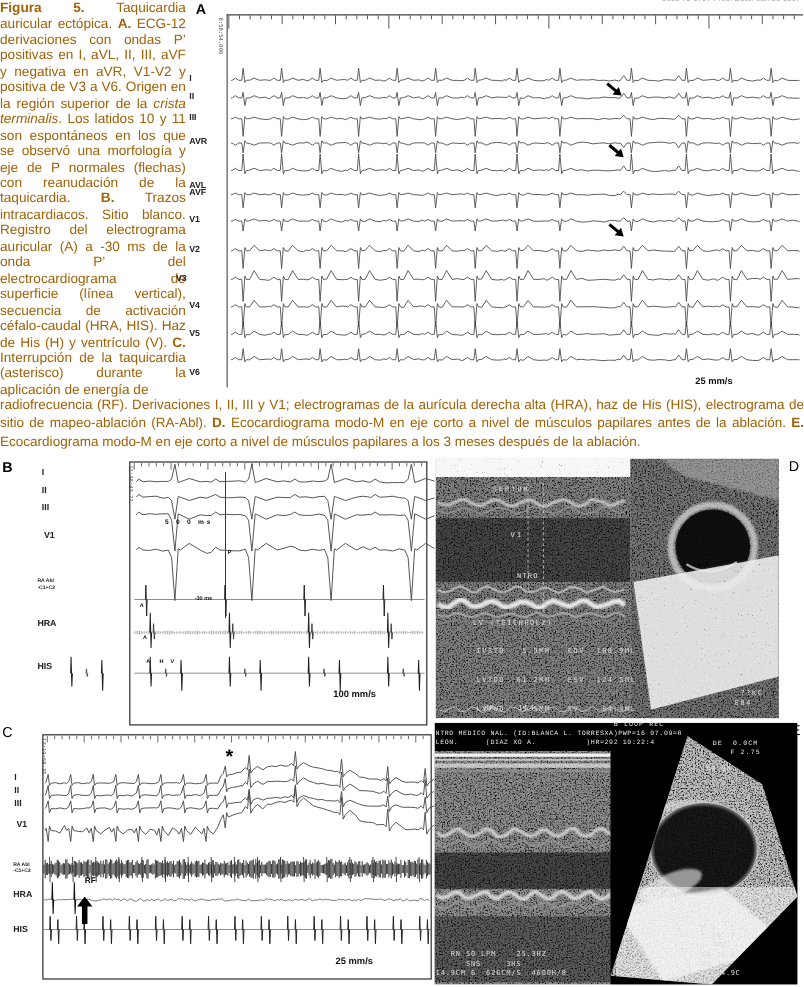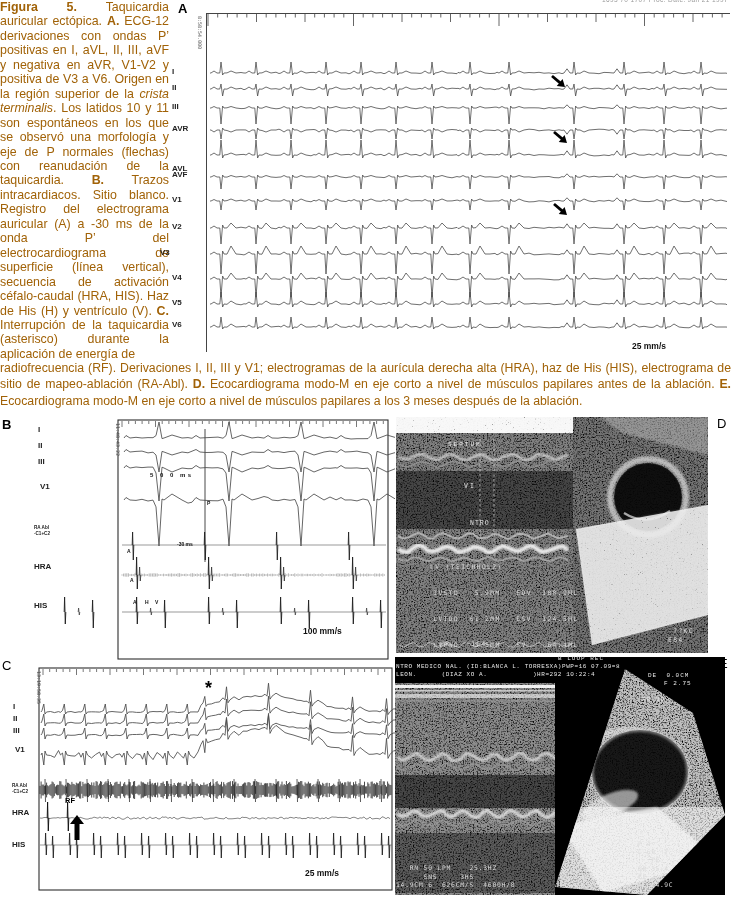--- a/index.html
+++ b/index.html
@@ -10,21 +10,21 @@
   .cap-col{left:0;top:0;width:169px;height:362px;font-size:12.4px;line-height:14.45px;}
   .cap-full{left:0;top:360px;width:731px;height:54px;font-size:12.3px;line-height:16.4px;}
   .plabel{font-size:13px;font-weight:bold;color:#000;}
   .lead{font-size:8px;font-weight:bold;color:#222;width:34px;}
   .lead-sm{font-size:4.6px;font-weight:bold;color:#222;width:34px;letter-spacing:0;}
   .speed{font-size:8.5px;font-weight:bold;color:#111;}
   .ann{font-size:5px;font-weight:bold;color:#111;}
   .hdrA{left:468px;top:-4px;width:260px;text-align:right;font-size:6.5px;color:#9a9a9a;letter-spacing:.4px;}
   .tc{font-size:5px;color:#555;font-family:"DejaVu Sans Mono",monospace;transform-origin:0 0;transform:rotate(90deg);white-space:nowrap;}
   .ast{font-size:18px;font-weight:bold;color:#000;}
-  .rf{font-size:7.5px;font-weight:bold;color:#000;}
+  .rf{font-size:7.5px;font-weight:bold;color:#000;margin-left:12px;}
   .et{color:#e6e6e6;font-family:Liberation Mono, monospace;font-size:6.5px;letter-spacing:1px;white-space:pre;}
   .etp{color:#dcdcdc;font-family:"DejaVu Sans Mono",monospace;font-size:6.3px;letter-spacing:1.4px;white-space:pre;line-height:8.7px;}
   .meas div{height:8.6px;}
   svg{position:absolute;}
 </style>
 </head>
 <body>
 
 <div id="shot">
 
@@ -67,21 +67,21 @@
   <div class="abs lead" style="left:172px;top:83px">II</div>
   <div class="abs lead" style="left:172px;top:102px">III</div>
   <div class="abs lead" style="left:172px;top:124px">AVR</div>
   <div class="abs lead" style="left:172px;top:164px">AVL</div>
   <div class="abs lead" style="left:172px;top:170px">AVF</div>
   <div class="abs lead" style="left:172px;top:195px">V1</div>
   <div class="abs lead" style="left:172px;top:222px">V2</div>
   <div class="abs lead" style="left:160px;top:248px">V3</div>
   <div class="abs lead" style="left:172px;top:273px">V4</div>
   <div class="abs lead" style="left:172px;top:298px">V5</div>
-  <div class="abs lead" style="left:172px;top:320px">V6</div>
+  <div class="abs lead" style="left:172px;top:334px">V6</div>
   <div class="abs speed" style="left:632px;top:341px">25 mm/s</div>
 
   <div class="abs plabel" style="left:2px;top:417px">B</div>
   <div class="abs tc" style="left:121px;top:423px">11:48:43.22</div>
   <svg id="svgB" style="left:0;top:415px" width="395" height="245" viewBox="0 0 395 245">
       <rect x="118" y="5" width="270" height="239" fill="none" stroke="#2e2e2e" stroke-width="1.1"></rect>
       <path d="M122.0 6 L122.0 12 M128.7 6 L128.7 9 M135.4 6 L135.4 9 M142.1 6 L142.1 9 M148.8 6 L148.8 9 M155.5 6 L155.5 12 M162.2 6 L162.2 9 M168.9 6 L168.9 9 M175.6 6 L175.6 9 M182.3 6 L182.3 9 M189.0 6 L189.0 12 M195.7 6 L195.7 9 M202.4 6 L202.4 9 M209.1 6 L209.1 9 M215.8 6 L215.8 9 M222.5 6 L222.5 12 M229.2 6 L229.2 9 M235.9 6 L235.9 9 M242.6 6 L242.6 9 M249.3 6 L249.3 9 M256.0 6 L256.0 12 M262.7 6 L262.7 9 M269.4 6 L269.4 9 M276.1 6 L276.1 9 M282.8 6 L282.8 9 M289.5 6 L289.5 12 M296.2 6 L296.2 9 M302.9 6 L302.9 9 M309.6 6 L309.6 9 M316.3 6 L316.3 9 M323.0 6 L323.0 12 M329.7 6 L329.7 9 M336.4 6 L336.4 9 M343.1 6 L343.1 9 M349.8 6 L349.8 9 M356.5 6 L356.5 12 M363.2 6 L363.2 9 M369.9 6 L369.9 9 M376.6 6 L376.6 9 M383.3 6 L383.3 9 " stroke="#555" stroke-width="0.8" fill="none" opacity="1"></path>
       <path d="M205 14 L205 147" stroke="#333" stroke-width="0.9" fill="none" opacity="1"></path>
       <path d="M124 23 L126.0 20.5 L130.0 23.0 L136.0 22.3 L142.0 23.0 L148.0 22.6 L153.0 22.7 L156.0 20.6 L159.0 7.0 L162.0 23.6 L164.0 23.0 L172.0 20.0 L182.0 23.0 L188.0 22.6 L192.0 23.3 L196.0 20.5 L200.0 23.0 L206.0 22.7 L212.0 22.4 L218.0 22.1 L223.0 23.2 L226.0 20.6 L229.0 7.0 L232.0 23.6 L234.0 23.0 L242.0 20.0 L252.0 23.0 L258.0 22.2 L264.0 23.1 L268.0 20.5 L272.0 23.0 L278.0 23.2 L284.0 22.3 L290.0 22.9 L295.0 22.3 L298.0 20.6 L301.0 7.0 L304.0 23.6 L306.0 23.0 L314.0 20.0 L324.0 23.0 L330.0 22.1 L336.0 23.5 L337.0 23.3 L341.0 20.5 L345.0 23.0 L351.0 24.0 L357.0 23.7 L363.0 23.7 L368.0 23.6 L371.0 20.6 L374.0 7.0 L377.0 23.6 L379.0 23.0 L387.0 20.0 L397.0 23.0" stroke="#4a4a4a" stroke-width="0.85" fill="none" opacity="1"></path>
       <path d="M124 37 L126.0 34.5 L130.0 37.0 L136.0 36.4 L142.0 36.1 L148.0 37.9 L153.0 37.2 L156.0 40.0 L159.0 57.0 L162.0 36.4 L164.0 37.0 L172.0 40.0 L182.0 37.0 L188.0 37.8 L192.0 36.2 L196.0 34.5 L200.0 37.0 L206.0 37.5 L212.0 37.4 L218.0 36.9 L223.0 37.3 L226.0 40.0 L229.0 57.0 L232.0 36.4 L234.0 37.0 L242.0 40.0 L252.0 37.0 L258.0 37.3 L264.0 37.4 L268.0 34.5 L272.0 37.0 L278.0 36.6 L284.0 37.6 L290.0 36.5 L295.0 36.2 L298.0 40.0 L301.0 57.0 L304.0 36.4 L306.0 37.0 L314.0 40.0 L324.0 37.0 L330.0 36.1 L336.0 37.0 L337.0 37.4 L341.0 34.5 L345.0 37.0 L351.0 36.7 L357.0 36.1 L363.0 37.4 L368.0 37.8 L371.0 40.0 L374.0 57.0 L377.0 36.4 L379.0 37.0 L387.0 40.0 L397.0 37.0" stroke="#4a4a4a" stroke-width="0.85" fill="none" opacity="1"></path>

